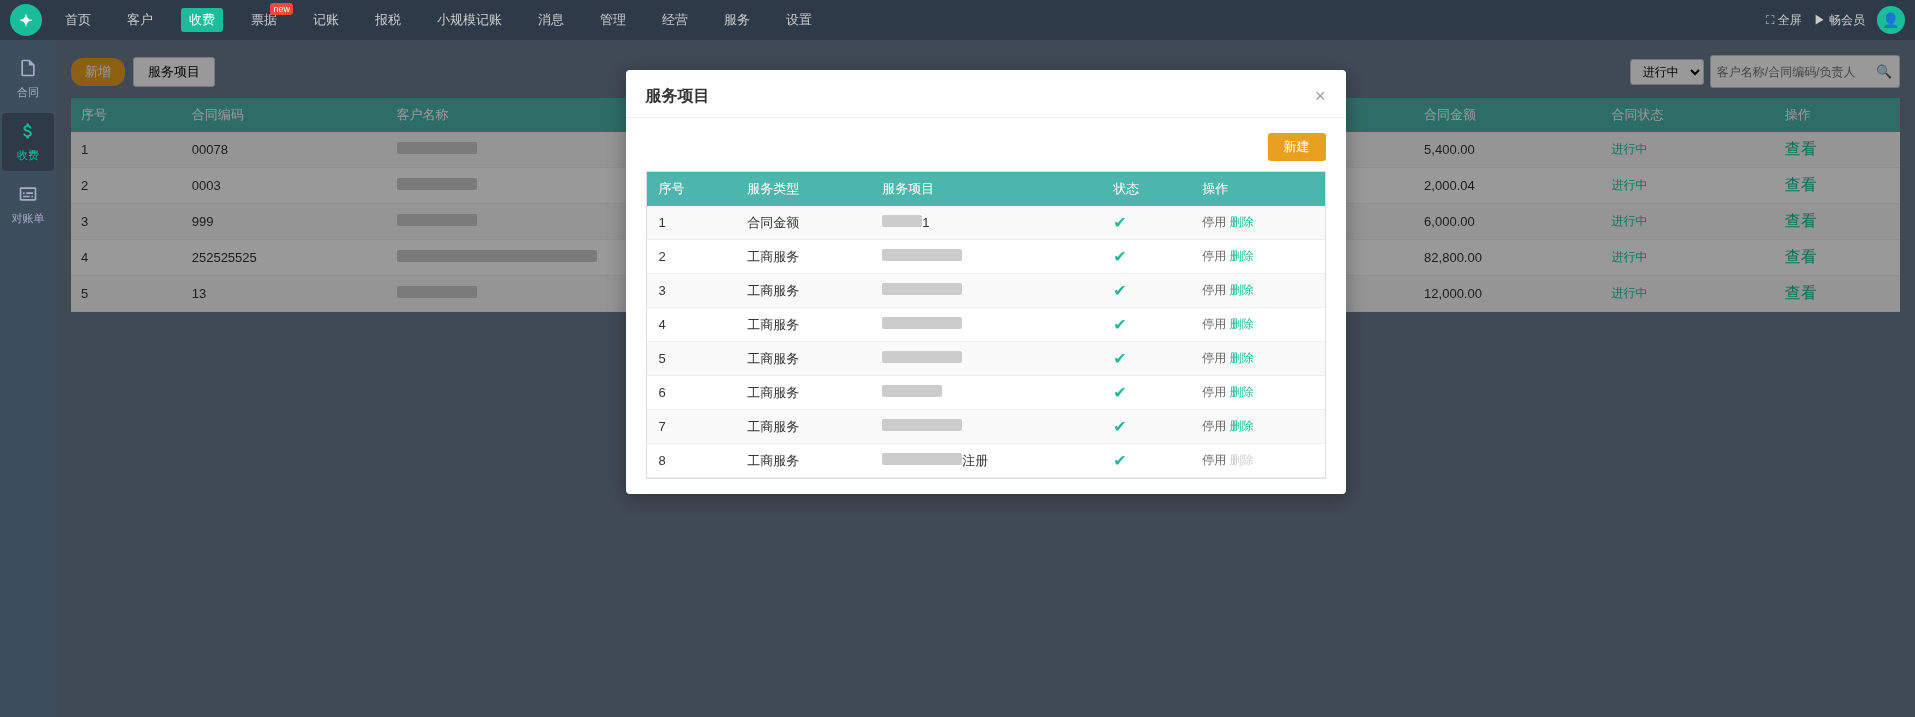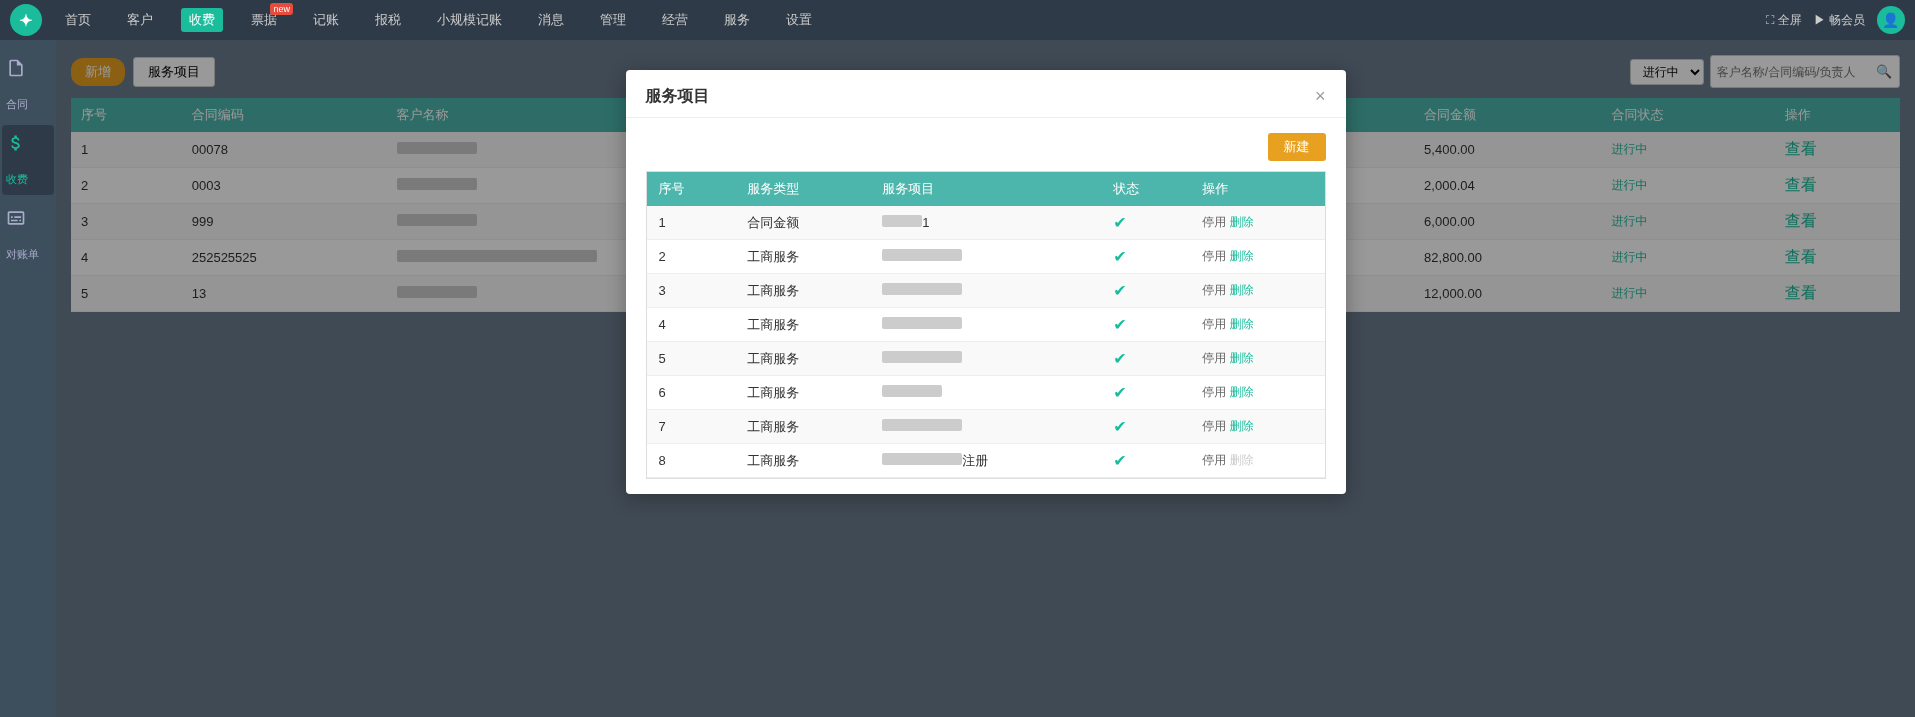--- a/index.html
+++ b/index.html
@@ -56,23 +56,23 @@
     }
 
     
     .sidebar {
       width: 56px;
       background: #3d4f5c;
       display: flex; flex-direction: column; align-items: center;
       padding-top: 10px; gap: 5px;
     }
     .sidebar-item {
-      width: 52px; display: flex; flex-direction: column; align-items: flex-start;
+      width: 52px; display: flex; flex-direction: column; align-items: center;
       padding: 8px 4px; border-radius: 4px; cursor: pointer; color: #aac;
-      font-size: 11px; gap: 19px;
+      font-size: 11px; gap: 7px;
     }
     .sidebar-item.active { background: #2e3a47; color: #1abc9c; }
     .sidebar-item svg { width: 20px; height: 20px; }
 
     
     .content-area {
       flex: 1;
       background: #6b7c8d;
       padding: 15px;
       position: relative;

